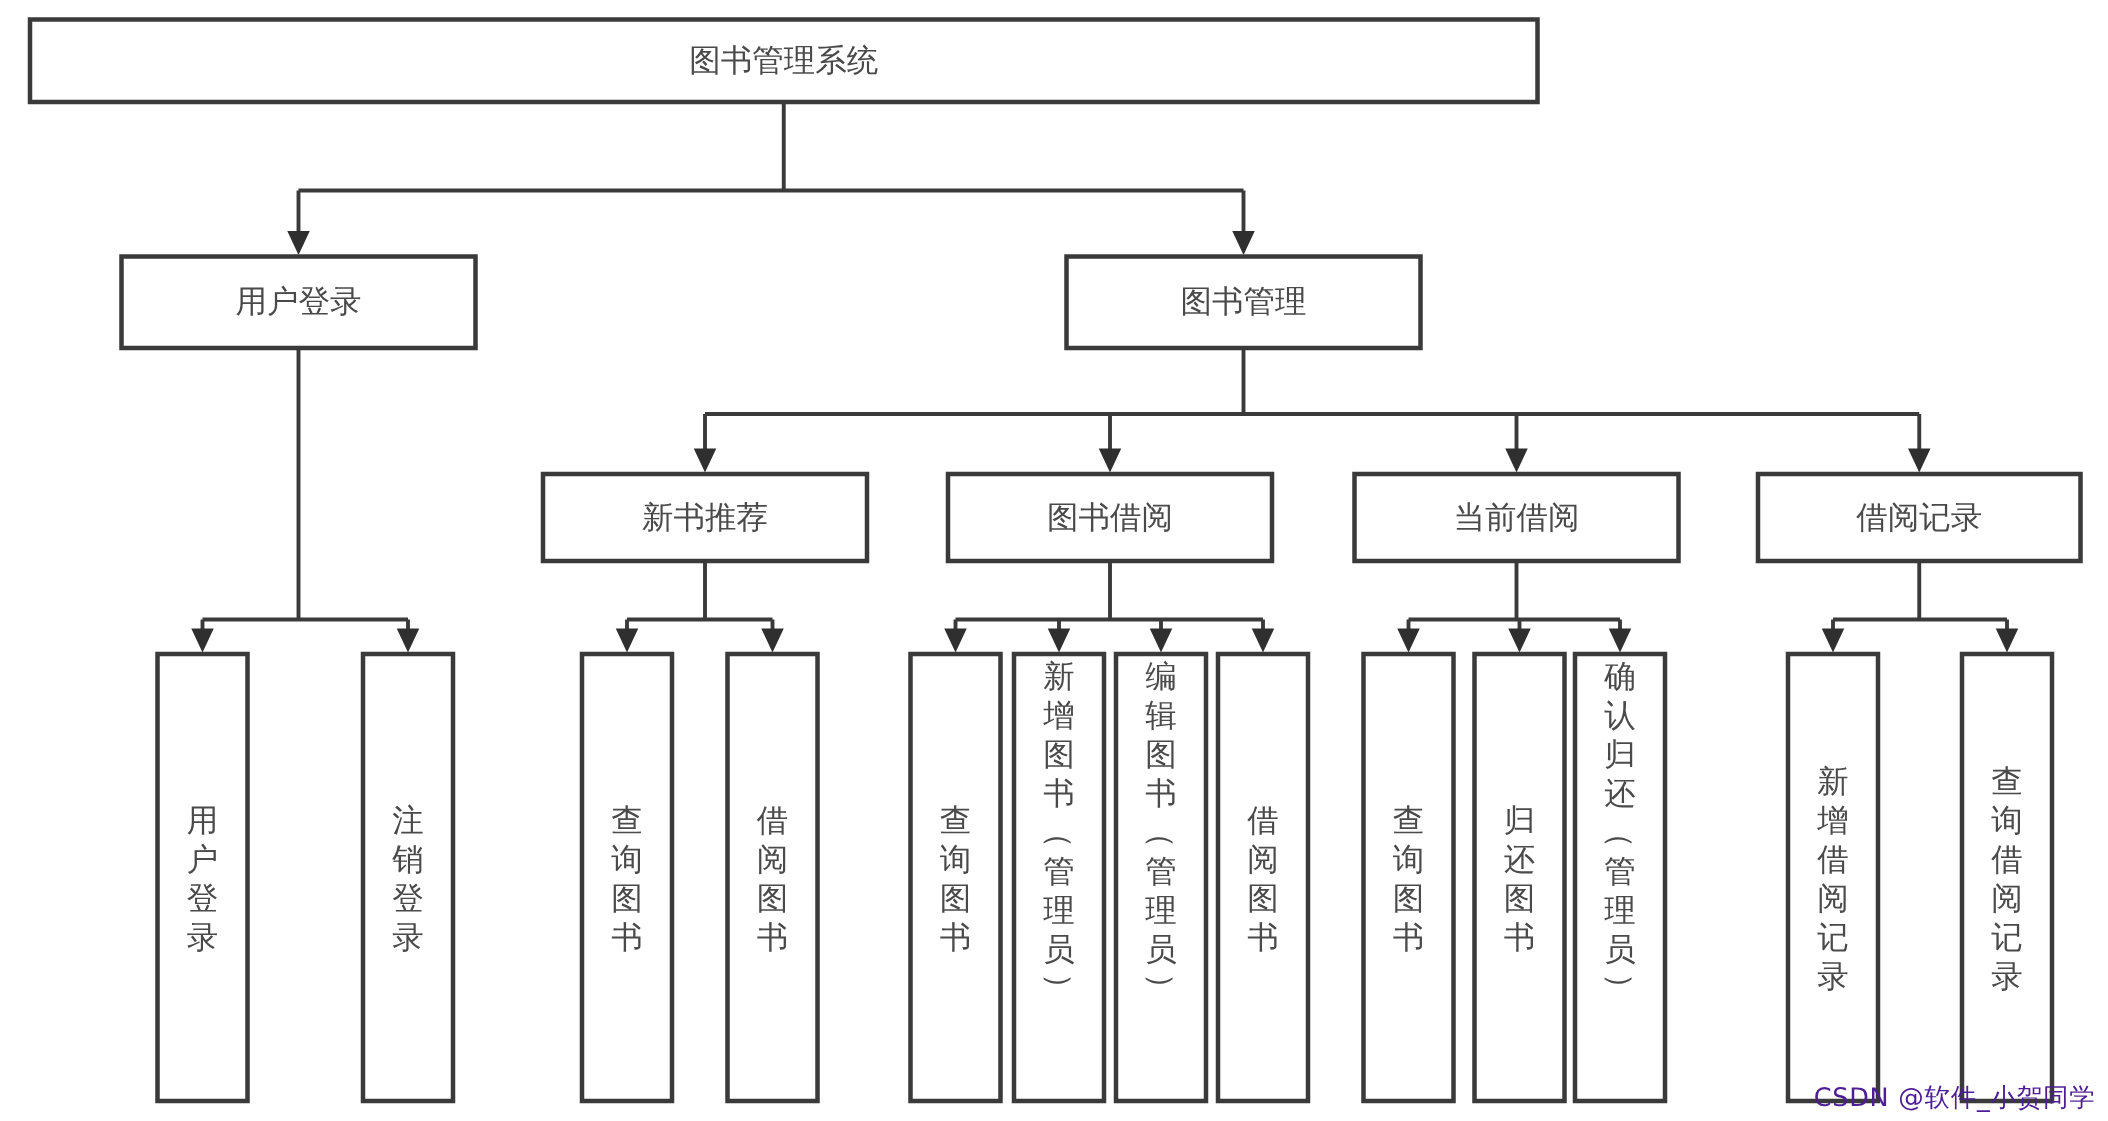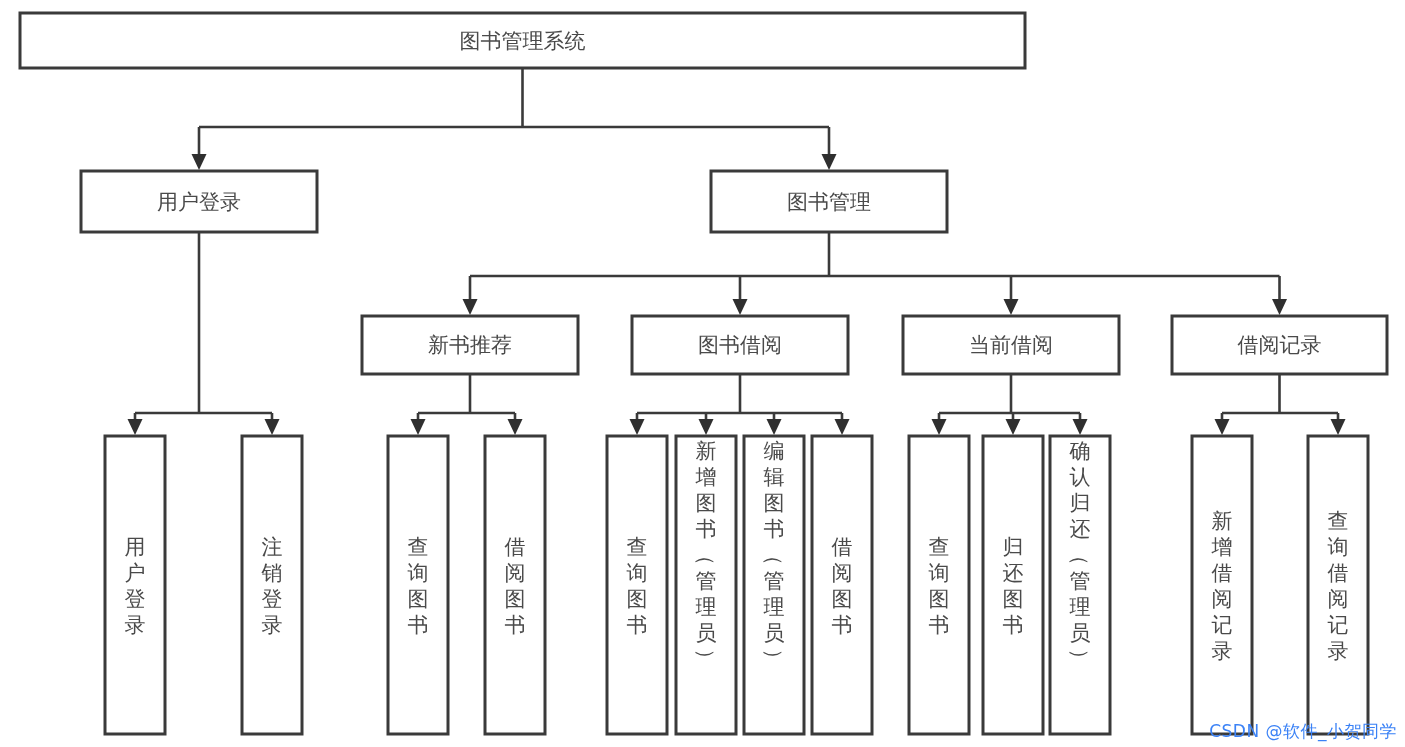--- a/index.html
+++ b/index.html
@@ -37,21 +37,21 @@
     stroke-linecap:butt;
   }
   .arrow-head{ fill:#2f2f2f; stroke:none; }
 
   .watermark{
     position:absolute;
     right:8px;
     bottom:4px;
     font-family:"DejaVu Sans","Liberation Sans",sans-serif;
     font-size:17px;
-    color:#3b82f6;
+    color:#4c1d95;
     letter-spacing:0.5px;
     white-space:nowrap;
     pointer-events:none;
   }
 </style>
 </head>
 <body>
 
 <div id="diagram-root">
   <svg class="diagram" viewBox="0 0 1405 747" xmlns="http://www.w3.org/2000/svg">

